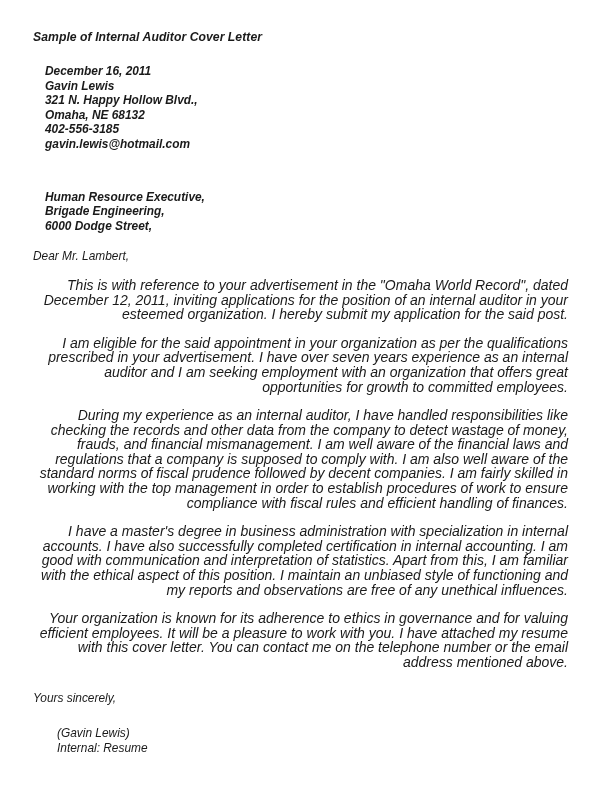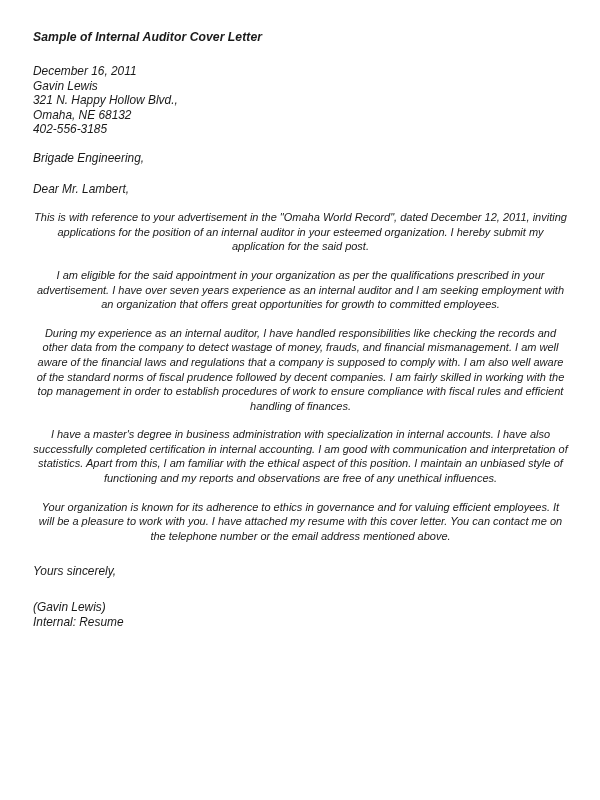--- a/index.html
+++ b/index.html
@@ -34,84 +34,89 @@
     font-size: 12.2px;
     line-height: 15px;
     letter-spacing: 0.05px;
     margin: 0 0 19px 0;
   }
 
   .addr-block {
     font-style: italic;
     font-size: 11.9px;
     line-height: 14.6px;
-    margin: 0;
+    margin: 12px;
+    font-weight: bold;
   }
 
   .addr-line {
     white-space: nowrap;
   }
 
   .gap-sender-recipient {
     height: 14px;
   }
 
   .salutation {
     font-style: italic;
     font-size: 11.9px;
     line-height: 14.6px;
     margin: 16px 0 0 0;
   }
 
   .body-para {
     font-style: italic;
-    font-size: 11px;
+    font-size: 14px;
     line-height: 14.6px;
     margin: 14px 0 0 0;
-    text-align: center;
+    text-align: right;
   }
 
   .closing {
     font-style: italic;
     font-size: 11.9px;
     line-height: 14.6px;
     margin: 21px 0 12px 0;
   }
 
   .signature-block {
     font-style: italic;
     font-size: 11.9px;
     line-height: 14.6px;
     margin: 21px 0 0 0;
   }
 
   .sig-line {
     white-space: nowrap;
+    margin-left: 24px;
   }
 </style>
 </head>
 <body>
 
 <div class="page">
   <div class="letter">
 
     <div class="doc-title">Sample of Internal Auditor Cover Letter</div>
 
     <div class="addr-block">
       <div class="addr-line">December 16, 2011</div>
       <div class="addr-line">Gavin Lewis</div>
       <div class="addr-line">321 N. Happy Hollow Blvd.,</div>
       <div class="addr-line">Omaha, NE 68132</div>
       <div class="addr-line">402-556-3185</div>
+      <div class="addr-line">gavin.lewis@hotmail.com</div>
     </div>
 
     <div class="gap-sender-recipient"></div>
 
     <div class="addr-block">
+      <div class="addr-line">Human Resource Executive,</div>
       <div class="addr-line">Brigade Engineering,</div>
+      <div class="addr-line">6000 Dodge Street,</div>
     </div>
 
     <p class="salutation">Dear Mr. Lambert,</p>
 
     <p class="body-para">This is with reference to your advertisement in the "Omaha World Record", dated December 12, 2011, inviting applications for the position of an internal auditor in your esteemed organization. I hereby submit my application for the said post.</p>
 
     <p class="body-para">I am eligible for the said appointment in your organization as per the qualifications prescribed in your advertisement. I have over seven years experience as an internal auditor and I am seeking employment with an organization that offers great opportunities for growth to committed employees.</p>
 
     <p class="body-para">During my experience as an internal auditor, I have handled responsibilities like checking the records and other data from the company to detect wastage of money, frauds, and financial mismanagement. I am well aware of the financial laws and regulations that a company is supposed to comply with. I am also well aware of the standard norms of fiscal prudence followed by decent companies. I am fairly skilled in working with the top management in order to establish procedures of work to ensure compliance with fiscal rules and efficient handling of finances.</p>
 

